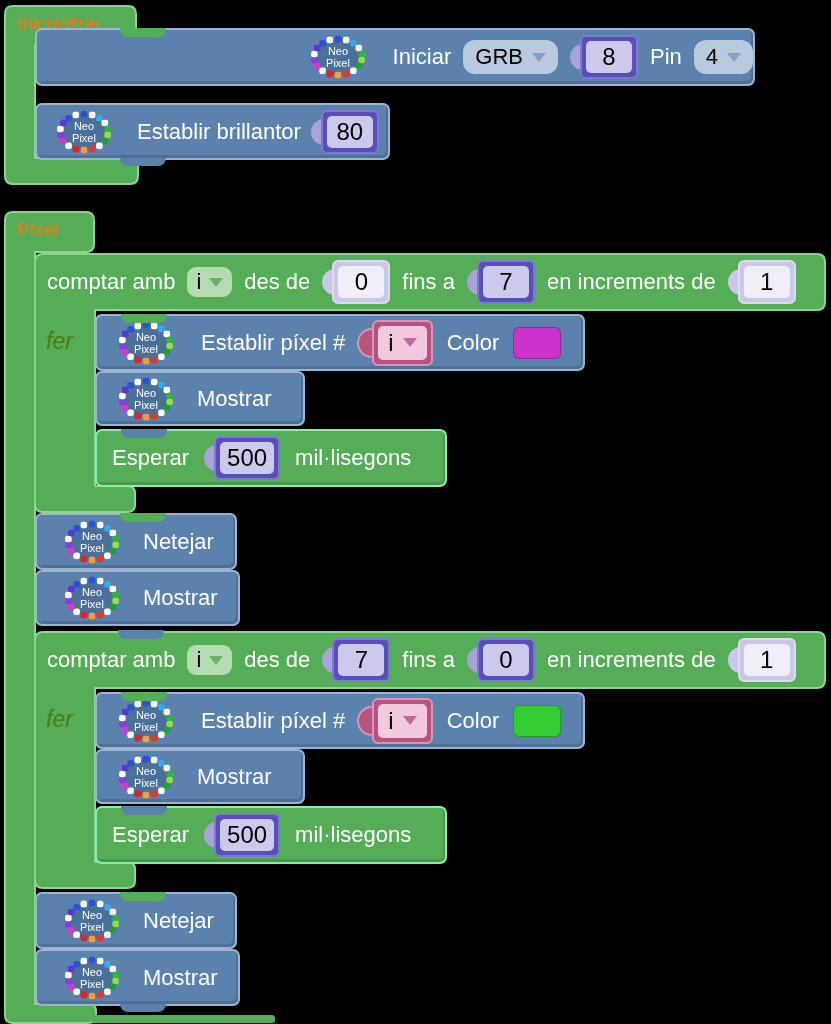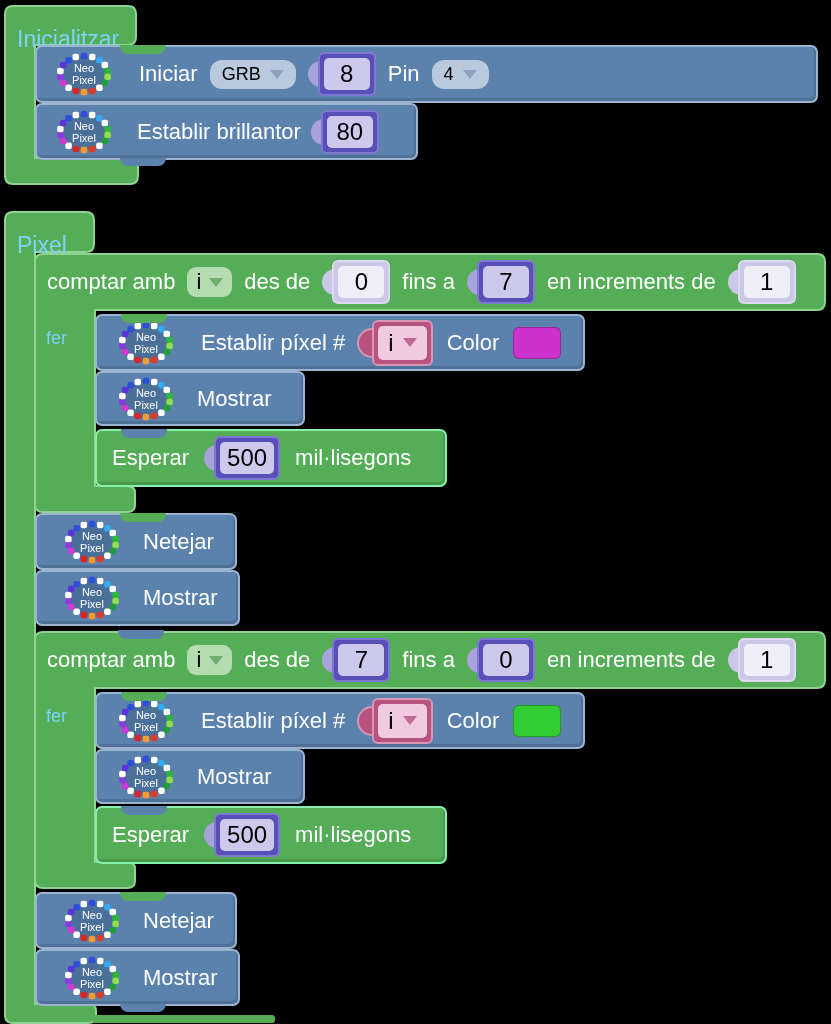--- a/index.html
+++ b/index.html
@@ -9,22 +9,22 @@
   }
   .frames{position:absolute;left:0;top:0;width:831px;height:1024px;}
   .blk{
     position:absolute;box-sizing:border-box;display:flex;align-items:center;
     color:#fff;font-size:22px;white-space:nowrap;
   }
   .blue{background:#5b81ad;border:2px solid #9ab4d2;border-radius:7px;
         box-shadow:inset -2px -3px 0 rgba(0,0,0,0.12);}
   .greenb{background:#55ad57;border:2px solid #86efac;border-radius:7px;
         box-shadow:inset -2px -3px 0 rgba(0,0,0,0.12);}
-  .hatlbl{position:absolute;color:#7dd3fc;font-size:23px;margin-top:13px;}
-  .ferlbl{position:absolute;color:#7dd3fc;font-size:18px;}
+  .hatlbl{position:absolute;color:#f97316;font-size:19px;}
+  .ferlbl{position:absolute;color:#4d7c0f;font-size:23px;font-style:italic;}
   
   .notch-g::before,.notch-b::before{
     content:"";position:absolute;top:-2px;height:9px;width:46px;border-radius:0 0 8px 8px;
   }
   .notch-g::before{background:#55ad57;}
   .notch-b::before{background:#5b81ad;}
   .nx35::before{left:83px;}
   .nx95::before{left:24px;}
   
   .bump-b::after{
@@ -46,21 +46,21 @@
           padding:2px 7px;font-size:24px;}
   .n-light .nfield{background:#f0eff9;}
   .varblk{background:#b8537f;border:2px solid #d795b8;border-radius:6px;padding:4px;margin-left:3px;}
   .vfield{background:#f2cadf;color:#000;border-radius:5px;display:flex;align-items:center;
           gap:9px;padding:3px 10px;font-size:24px;}
   .tri{width:0;height:0;border-left:7px solid transparent;border-right:7px solid transparent;
        border-top:9px solid #8aa2c0;}
   .tri-v{border-top-color:#c06a9a;}
   .tri-g{border-top-color:#6fae6f;}
   .dd{background:#b9c9de;border-radius:12px;color:#000;display:inline-flex;align-items:center;
-      gap:9px;padding:4px 12px;font-size:18px;}
+      gap:9px;padding:4px 12px;font-size:22px;}
   .ddg{background:#b5dbb1;border-radius:9px;color:#000;display:inline-flex;align-items:center;
       gap:8px;padding:2px 9px;font-size:22px;}
   .swatch{width:46px;height:30px;border-radius:6px;border:1px solid rgba(0,0,0,0.25);} 
 </style>
 </head>
 <body>
 
 <div class="canvas">
 
   <svg width="0" height="0" style="position:absolute">
@@ -95,21 +95,21 @@
     <path d="M13,6 H128 Q136,6 136,14 V37 Q136,45 128,45 H35 V158 H130 Q138,158 138,166 V176 Q138,184 130,184 H13 Q5,184 5,176 V14 Q5,6 13,6 Z" fill="#55ad57" stroke="#8fd392" stroke-width="2"></path>
     <path d="M13,212 H86 Q94,212 94,220 V244 Q94,252 86,252 H35 V1004 H88 Q96,1004 96,1011 V1016 Q96,1023 88,1023 H13 Q5,1023 5,1015 V220 Q5,212 13,212 Z" fill="#55ad57" stroke="#8fd392" stroke-width="2"></path>
     <rect x="92" y="1015" width="183" height="8" rx="3" fill="#55ad57"></rect>
     <path d="M43,254 H817 Q825,254 825,262 V302 Q825,310 817,310 H95 V486 H127 Q135,486 135,493 V505 Q135,512 127,512 H43 Q35,512 35,504 V262 Q35,254 43,254 Z" fill="#55ad57" stroke="#8fd392" stroke-width="2"></path>
     <path d="M43,632 H817 Q825,632 825,640 V680 Q825,688 817,688 H95 V862 H127 Q135,862 135,869 V881 Q135,888 127,888 H43 Q35,888 35,880 V640 Q35,632 43,632 Z" fill="#55ad57" stroke="#8fd392" stroke-width="2"></path>
   </svg>
 
   <div class="hatlbl" style="left:17px;top:13px;">Inicialitzar</div>
   <div class="hatlbl" style="left:17px;top:219px;">Pixel</div>
 
-  <div class="blk blue notch-g nx35" style="left:35px;top:45px;width:783px;height:58px;padding-left:16px;gap:12px;">
+  <div class="blk blue notch-g nx35" style="left:35px;top:28px;width:720px;height:58px;padding-left:16px;gap:12px;justify-content:flex-end;">
     <svg class="npicon">
         <use href="#npsym"></use>
       </svg>
     <span class="lbl" style="margin-left:12px;">Iniciar</span>
     <span class="dd">
       <span>GRB</span>
       <span class="tri"></span>
     </span>
     <span class="vslot">
       <i class="tab t-dark"></i>
@@ -117,21 +117,21 @@
         <span class="nfield">8</span>
       </span>
     </span>
     <span class="lbl">Pin</span>
     <span class="dd">
       <span>4</span>
       <span class="tri"></span>
     </span>
   </div>
 
-  <div class="blk blue bump-b" style="left:35px;top:103px;width:383px;height:57px;padding-left:16px;gap:10px;">
+  <div class="blk blue bump-b" style="left:35px;top:103px;width:355px;height:57px;padding-left:16px;gap:10px;">
     <svg class="npicon">
         <use href="#npsym"></use>
       </svg>
     <span class="lbl" style="margin-left:12px;">Establir brillantor</span>
     <span class="vslot">
       <i class="tab t-dark"></i>
       <span class="nblk n-dark">
         <span class="nfield">80</span>
       </span>
     </span>

